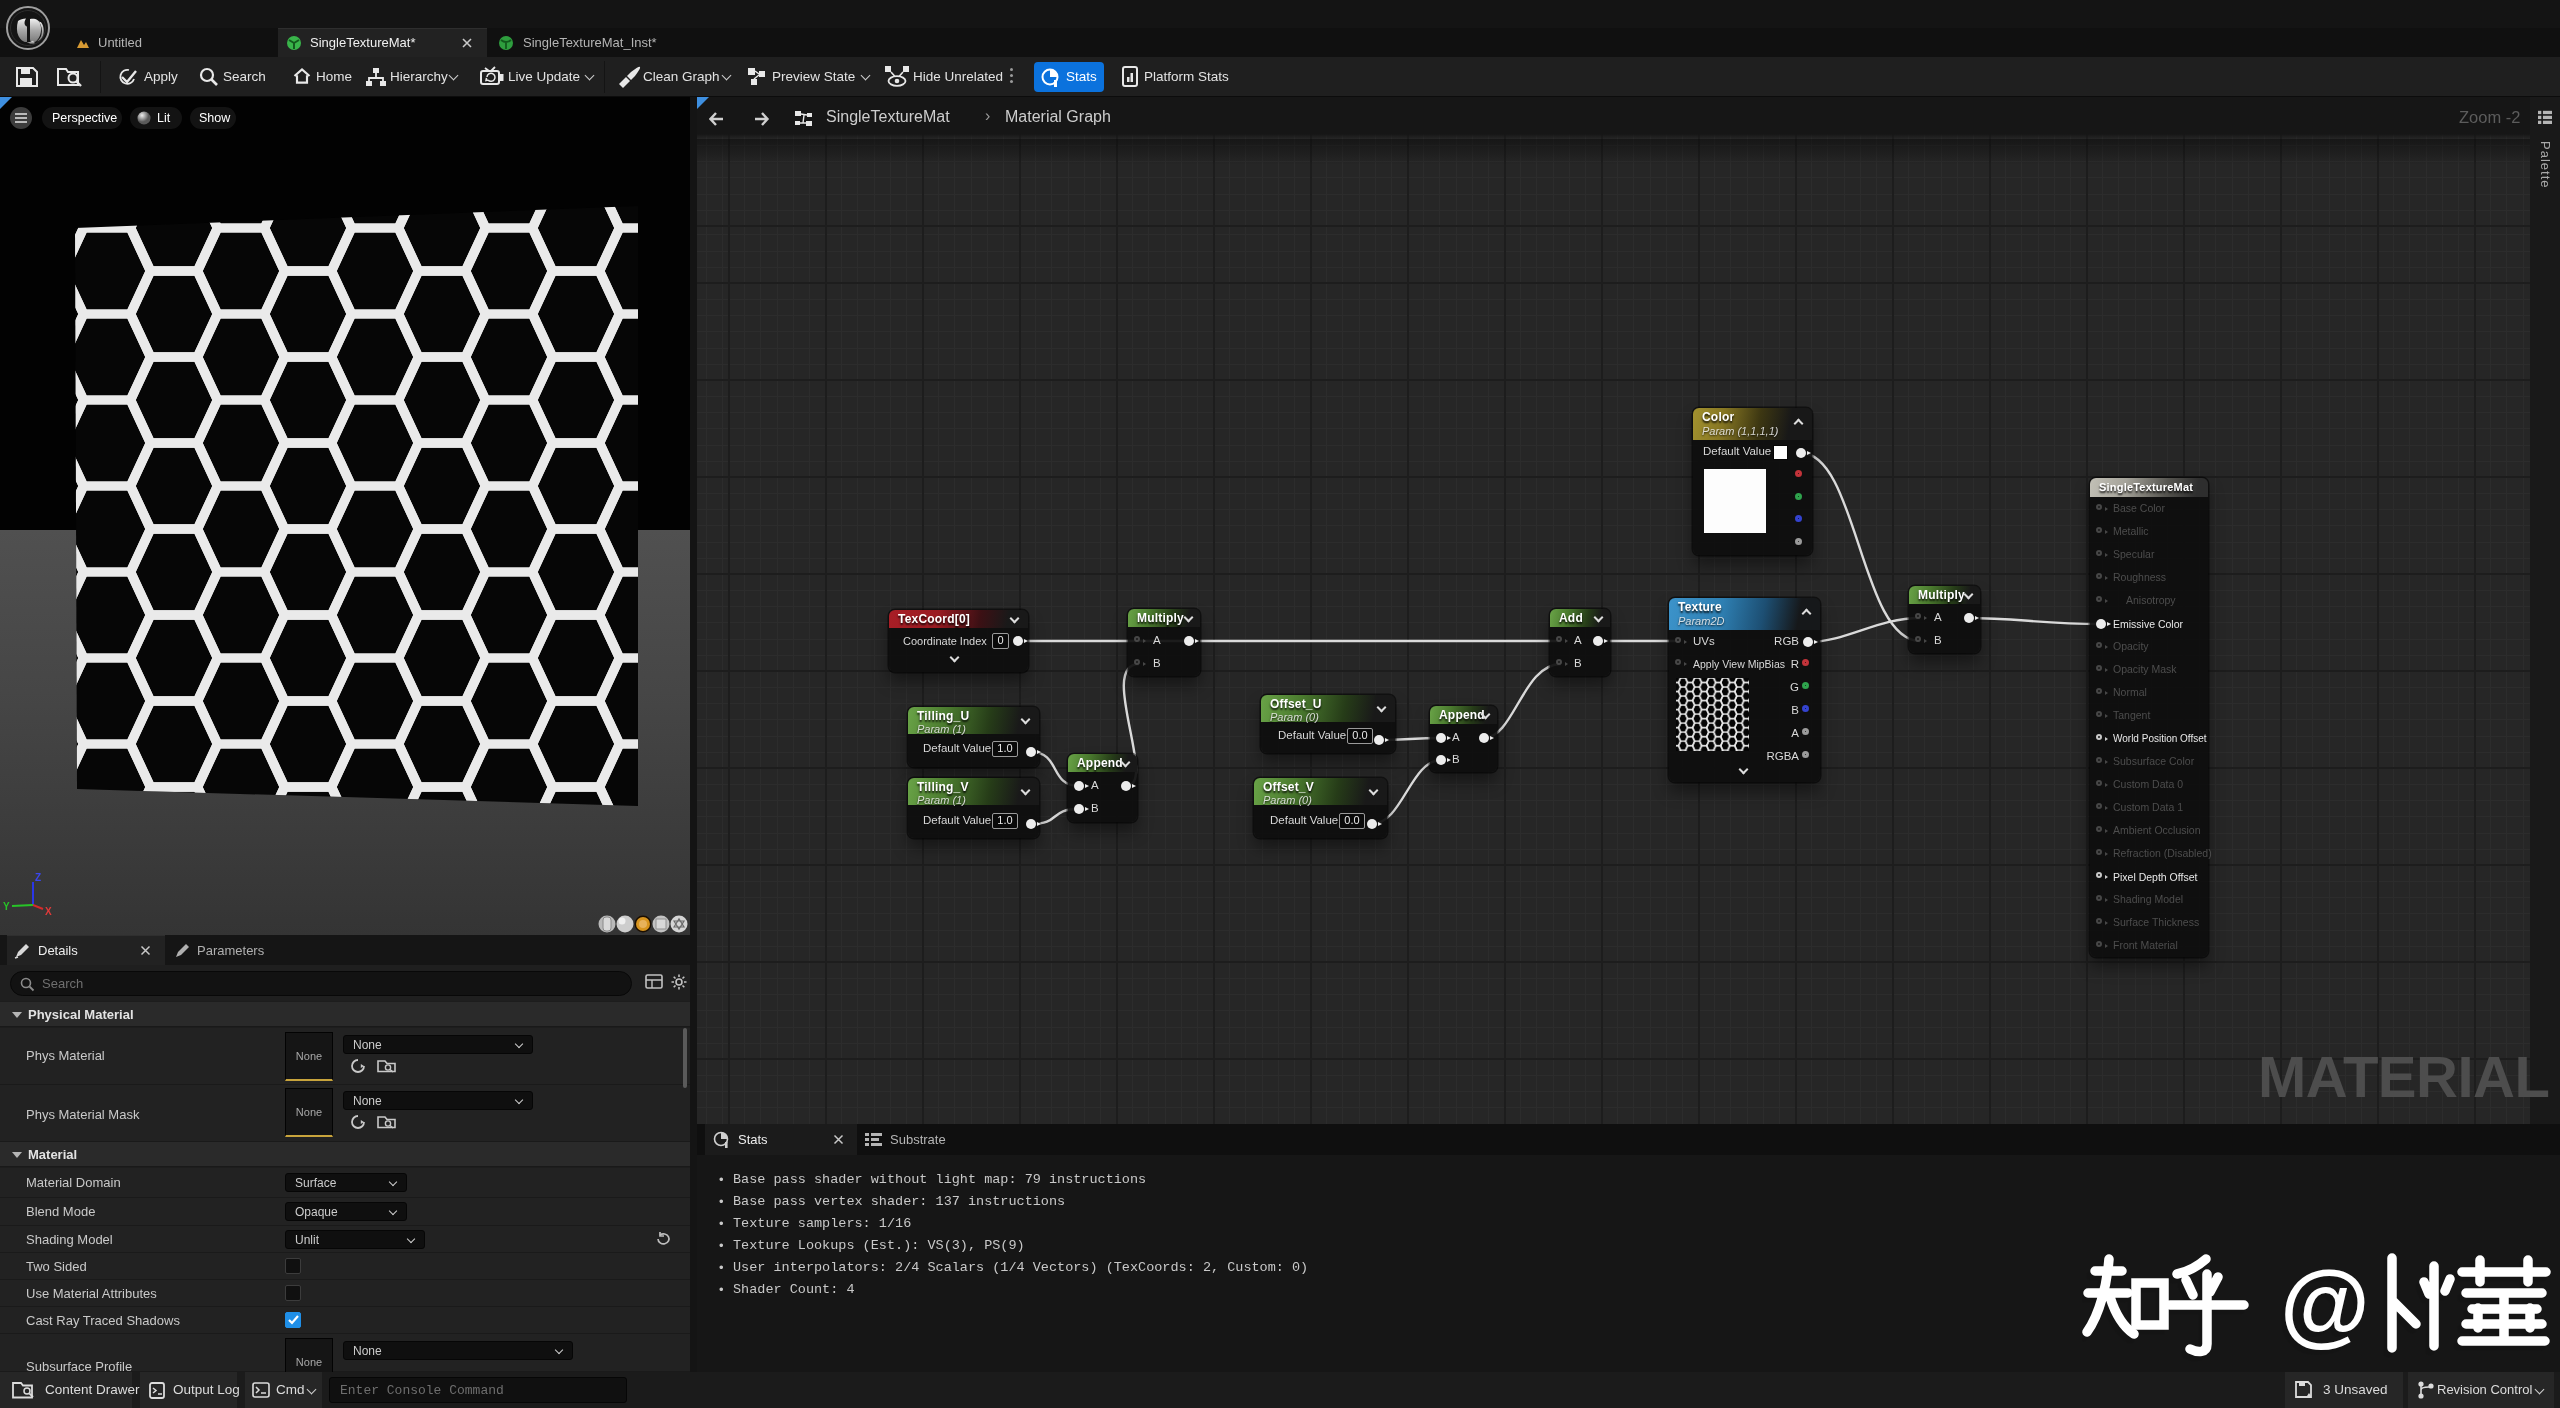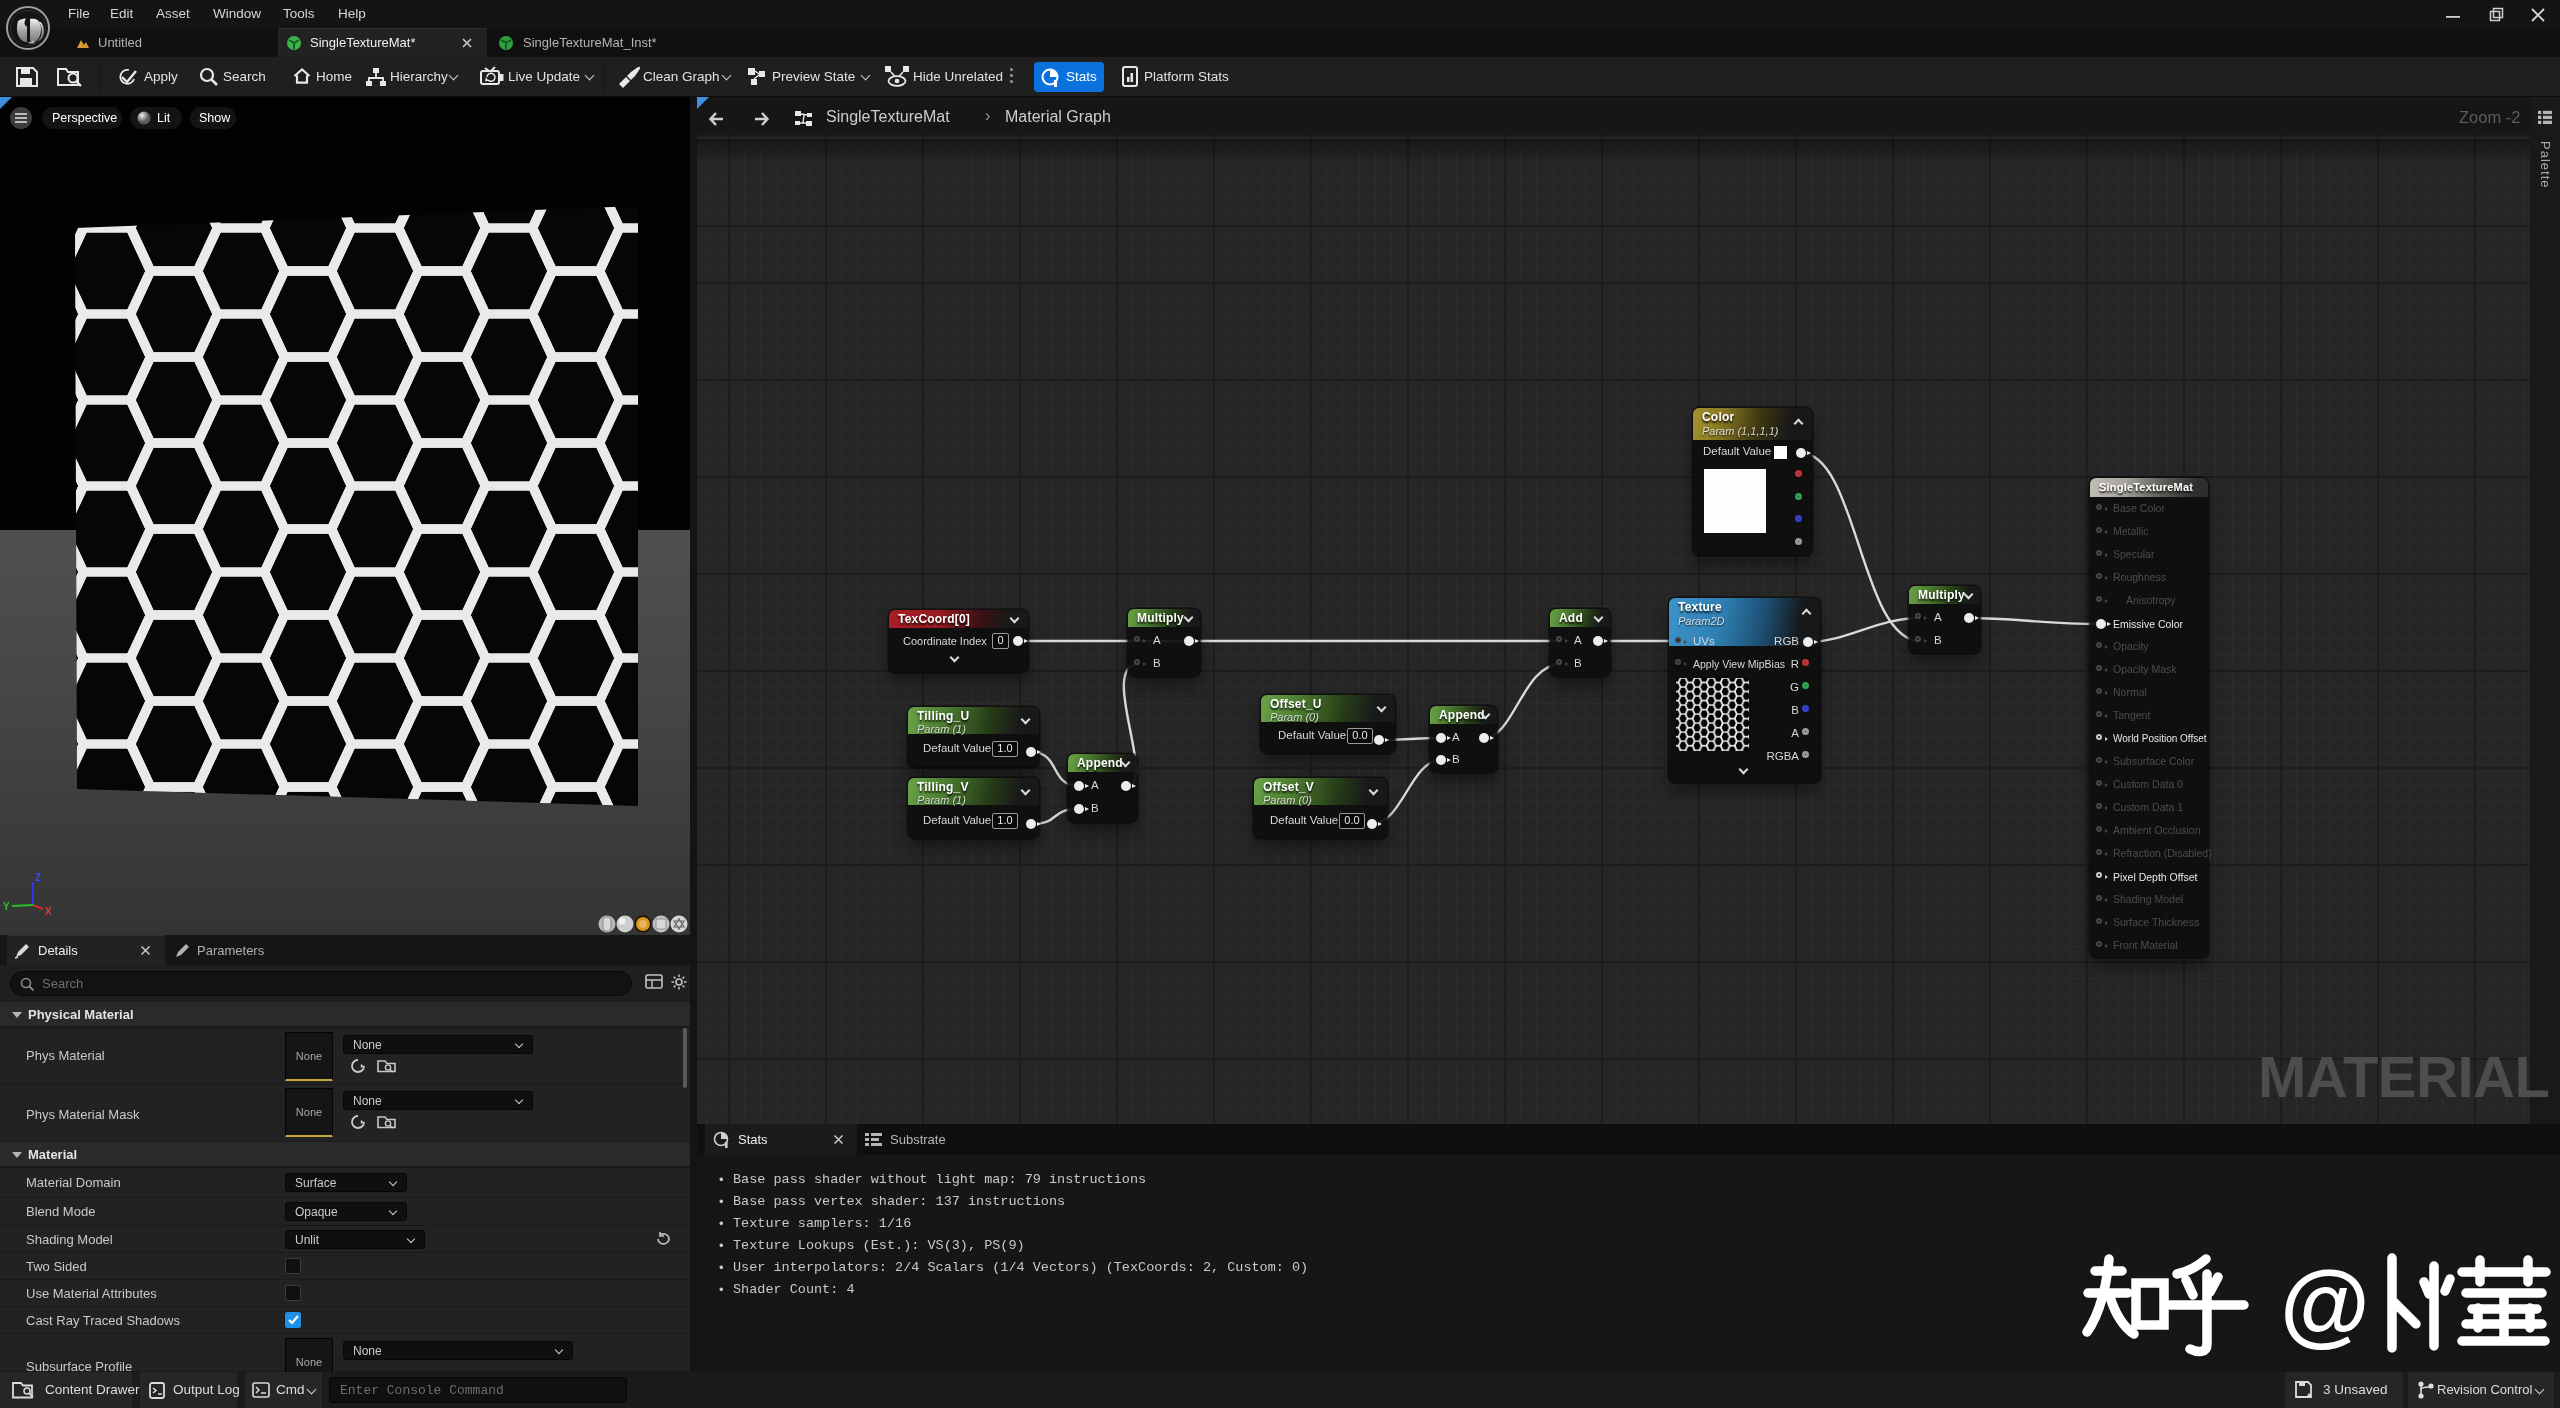--- a/index.html
+++ b/index.html
@@ -73,35 +73,20 @@
 
 #botbar{position:absolute;left:0;top:1372px;width:2560px;height:36px;background:#1b1b1b}
 .bbtn{position:absolute;top:0;height:36px;background:#262626}
 .bbt{position:absolute;top:10px;font-size:13.5px;color:#dcdcdc}
 #palette{position:absolute;left:2530px;top:97px;width:30px;height:1027px;background:#191919}
 .vtext{position:absolute;writing-mode:vertical-rl;font-size:13px;color:#a9a9a9;letter-spacing:1px}
 </style></head>
 <body>
 <div id="root">
 
-<div id="menubar">
- <span class="menu" style="left:68px">File</span>
- <span class="menu" style="left:110px">Edit</span>
- <span class="menu" style="left:156px">Asset</span>
- <span class="menu" style="left:213px">Window</span>
- <span class="menu" style="left:283px">Tools</span>
- <span class="menu" style="left:338px">Help</span>
-
- <svg class="abs" style="left:2444px;top:4px" width="110" height="24" viewBox="0 0 110 24">
-  <rect x="2" y="12" width="14" height="1.8" fill="#cfcfcf"></rect>
-  <rect x="46.5" y="7.5" width="9" height="9" fill="none" stroke="#cfcfcf" stroke-width="1.5"></rect>
-  <rect x="49.5" y="4.5" width="9" height="9" fill="none" stroke="#cfcfcf" stroke-width="1.5"></rect>
-  <path d="M88 5 L100 17 M100 5 L88 17" stroke="#d6d6d6" stroke-width="1.8"></path>
- </svg>
-</div>
 
 <div id="tabbar">
  <div class="tab-act"></div>
  <svg class="abs" style="left:75px;top:7px" width="16" height="16" viewBox="0 0 16 16">
         <path d="M2 13 L6 5 L9 10 L11 7 L14 13 Z" fill="#d79a33"></path>
       </svg>
  <span class="tabtxt" style="left:98px;color:#b4b4b4">Untitled</span>
  <svg class="abs" style="left:286px;top:7px" width="16" height="16" viewBox="0 0 16 16">
         <circle cx="8" cy="8" r="7" fill="#39b54a"></circle>
         <path d="M3 5 L8 8 L8 14 M8 8 L13 5" stroke="#145a1e" stroke-width="2" fill="none"></path>
@@ -511,21 +496,21 @@
           <span class="nt">Add</span>
         </div>
   <div class="cvw" style="right:8px;top:5px"></div>
   <div class="pin pd" style="left:6px;top:27px"></div>
         <span class="nl" style="left:24px;top:25px">A</span>
   <div class="pin pd" style="left:6px;top:50px"></div>
         <span class="nl" style="left:24px;top:48px">B</span>
   <div class="pin pw" style="left:43px;top:27px"></div>
  </div>
  <div class="node" style="left:972px;top:501px;width:151px;height:184px">
-  <div class="nh hblue" style="height:48px">
+  <div class="nh hblue" style="height:32px">
           <span class="nt">Texture</span>
           <span class="ns" style="top:17px">Param2D</span>
         </div>
   <div class="cvw" style="right:10px;top:12px;transform:rotate(225deg)"></div>
   <div class="pin pd" style="left:6px;top:39px"></div>
         <span class="nl" style="left:24px;top:37px">UVs</span>
   <span class="nl" style="right:21px;top:37px">RGB</span>
         <div class="pin pw" style="left:134px;top:39px"></div>
   <div class="pin pd" style="left:6px;top:61px"></div>
         <span class="nl" style="left:24px;top:60px;font-size:10.5px">Apply View MipBias</span>

